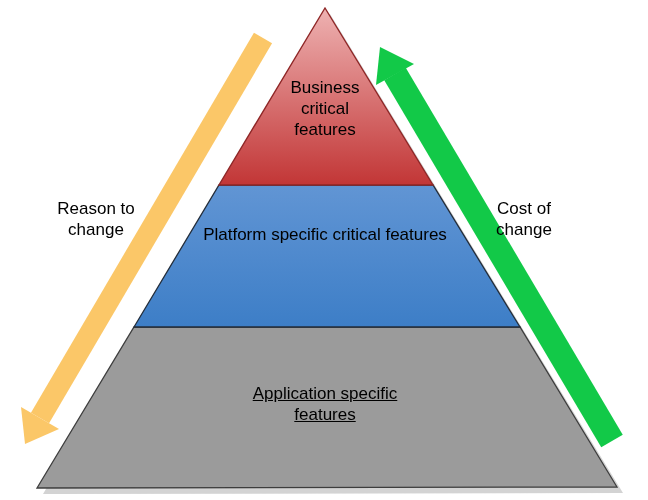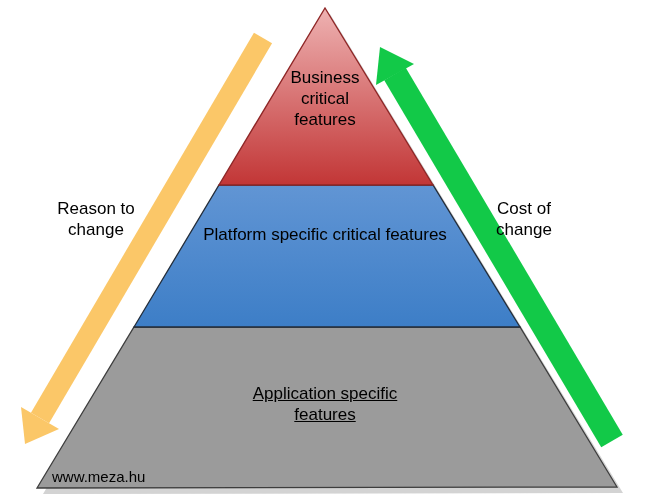--- a/index.html
+++ b/index.html
@@ -12,21 +12,21 @@
   }
   .stage svg{position:absolute;left:0;top:0;}
   .label{
     position:absolute;
     color:#000000;
     font-size:17px;
     line-height:21px;
     text-align:center;
     white-space:pre-line;
   }
-  .label-business{left:255px;top:67px;width:140px;}
+  .label-business{left:255px;top:77px;width:140px;}
   .label-platform{left:125px;top:224px;width:400px;}
   .label-application{left:225px;top:383px;width:200px;text-decoration:underline;}
   .label-reason{left:16px;top:198px;width:160px;}
   .label-cost{left:464px;top:198px;width:120px;}
   .watermark{
     position:absolute;left:52px;top:468px;
     font-size:15px;line-height:18px;color:#000000;
     text-align:left;white-space:nowrap;
   }
   .layer-red{stroke:#8e2626;stroke-width:1.4;}
@@ -78,15 +78,14 @@
 
   <div class="label label-application">Application specific
 features</div>
 
   <div class="label label-reason">Reason to
 change</div>
 
   <div class="label label-cost">Cost of
 change</div>
 
-  <div class="watermark">www.meza.hu</div>
 
 </div>
 
 </body></html>

